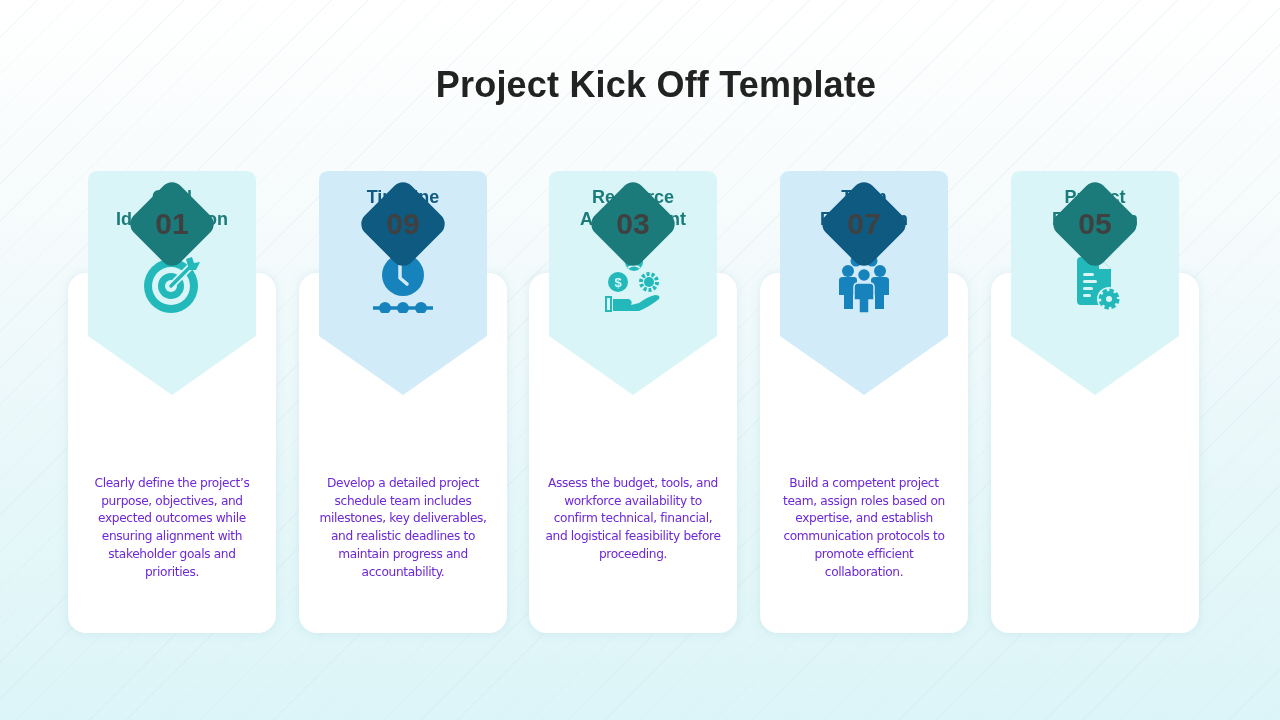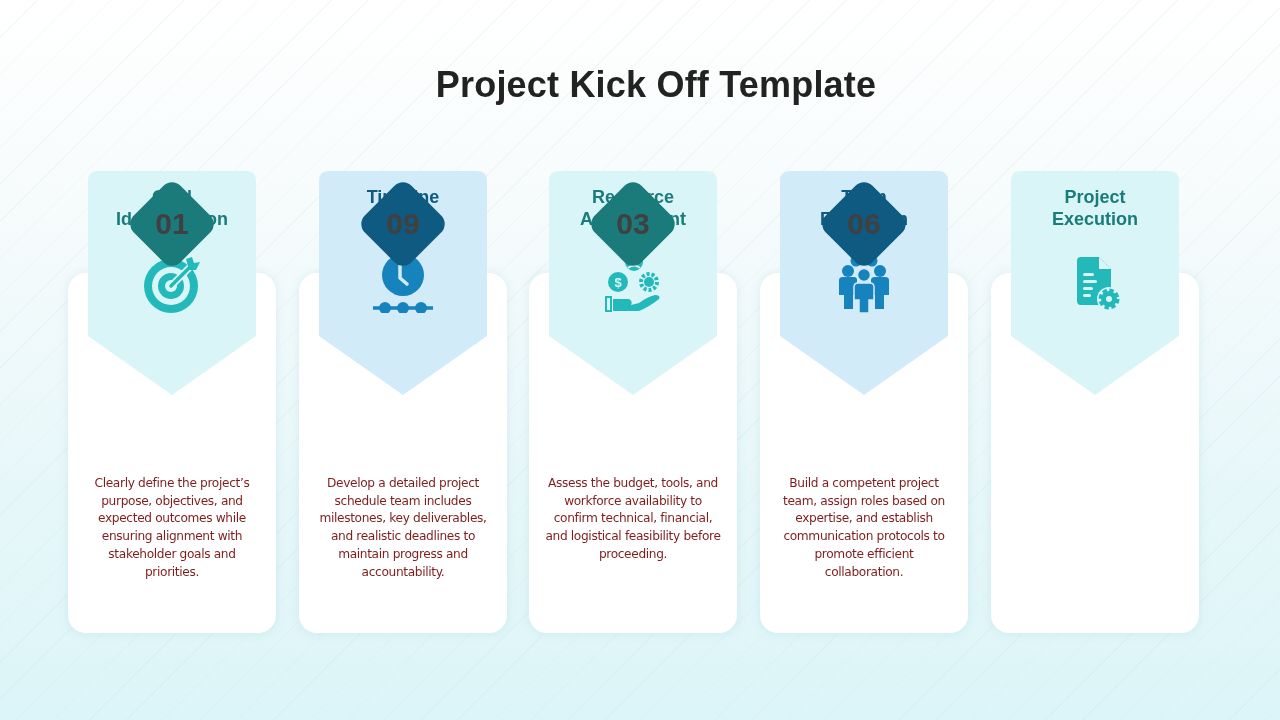--- a/index.html
+++ b/index.html
@@ -37,21 +37,21 @@
     transform: rotate(45deg); border-radius: 12px;
   }
   .badge-num {
     position: absolute; left: 0; top: 0; width: 94px; height: 94px;
     line-height: 94px; text-align: center; color: #404040;
     font-size: 30px; font-weight: bold;
   }
   .desc {
     position: absolute; left: 14px; top: 475px; width: 180px; text-align: center;
     font-family: "DejaVu Sans", sans-serif; font-size: 12.2px; line-height: 17.7px;
-    color: #7f1d1d; letter-spacing: -0.35px;
+    color: #6d28d9; letter-spacing: -0.35px;
   }
 </style>
 </head>
 <body>
 
 <div class="title">Project Kick Off Template</div>
 
 <div class="step" style="left:68px;">
   <div class="card"></div>
   <div class="tab">
@@ -150,21 +150,21 @@
       <circle cx="14" cy="18" r="6" fill="#1783bd"></circle>
       <circle cx="46" cy="18" r="6" fill="#1783bd"></circle>
       <path d="M5 27 Q5 24 9 24 H20 Q23 24 23 27 V42 H19 V56 H10 V42 H5 Z" fill="#1783bd"></path>
       <path d="M37 27 Q37 24 41 24 H51 Q55 24 55 27 V42 H50 V56 H41 V42 H37 Z" fill="#1783bd"></path>
       <circle cx="30" cy="22" r="6.5" fill="#1783bd" stroke="#d2ebf9" stroke-width="1.5"></circle>
       <path d="M20 34 Q20 30 24 30 H36 Q40 30 40 34 V47 H35 V60 H25 V47 H20 Z" fill="#1783bd" stroke="#d2ebf9" stroke-width="1.5"></path>
     </svg>
   </div>
   <div class="badge">
     <div class="badge-diamond" style="background:#0f5a80;"></div>
-    <div class="badge-num">06</div>
+    <div class="badge-num">07</div>
   </div>
   <div class="desc">Build a competent project team, assign roles based on expertise, and establish communication protocols to promote efficient collaboration.</div>
 </div>
 
 <div class="step" style="left:991px;">
   <div class="card"></div>
   <div class="tab">
     <svg class="tab-shape" width="168" height="224" viewBox="0 0 168 224">
       <path d="M10 0 H158 Q168 0 168 10 V165 L84 224 L0 165 V10 Q0 0 10 0 Z" fill="#d9f5f7"></path>
     </svg>
@@ -178,13 +178,17 @@
       <path d="M36 7 V14 H43 Z" fill="#23b9bb" opacity="0.0"></path>
       <rect x="18" y="20" width="11" height="3" rx="1.5" fill="#d9f5f7"></rect>
       <rect x="18" y="27" width="14" height="3" rx="1.5" fill="#d9f5f7"></rect>
       <rect x="18" y="34" width="10" height="3" rx="1.5" fill="#d9f5f7"></rect>
       <rect x="18" y="41" width="8" height="3" rx="1.5" fill="#d9f5f7"></rect>
       <circle cx="44" cy="46" r="12" fill="#d9f5f7"></circle>
       <circle cx="44" cy="46" r="8" fill="#23b9bb" stroke="#23b9bb" stroke-width="5" stroke-dasharray="4 2.3"></circle>
       <circle cx="44" cy="46" r="3" fill="#d9f5f7"></circle>
     </svg>
   </div>
+  <div class="badge">
+    <div class="badge-diamond" style="background:#1a7b7a;"></div>
+    <div class="badge-num">05</div>
+  </div>
 </div>
 
 </body></html>

